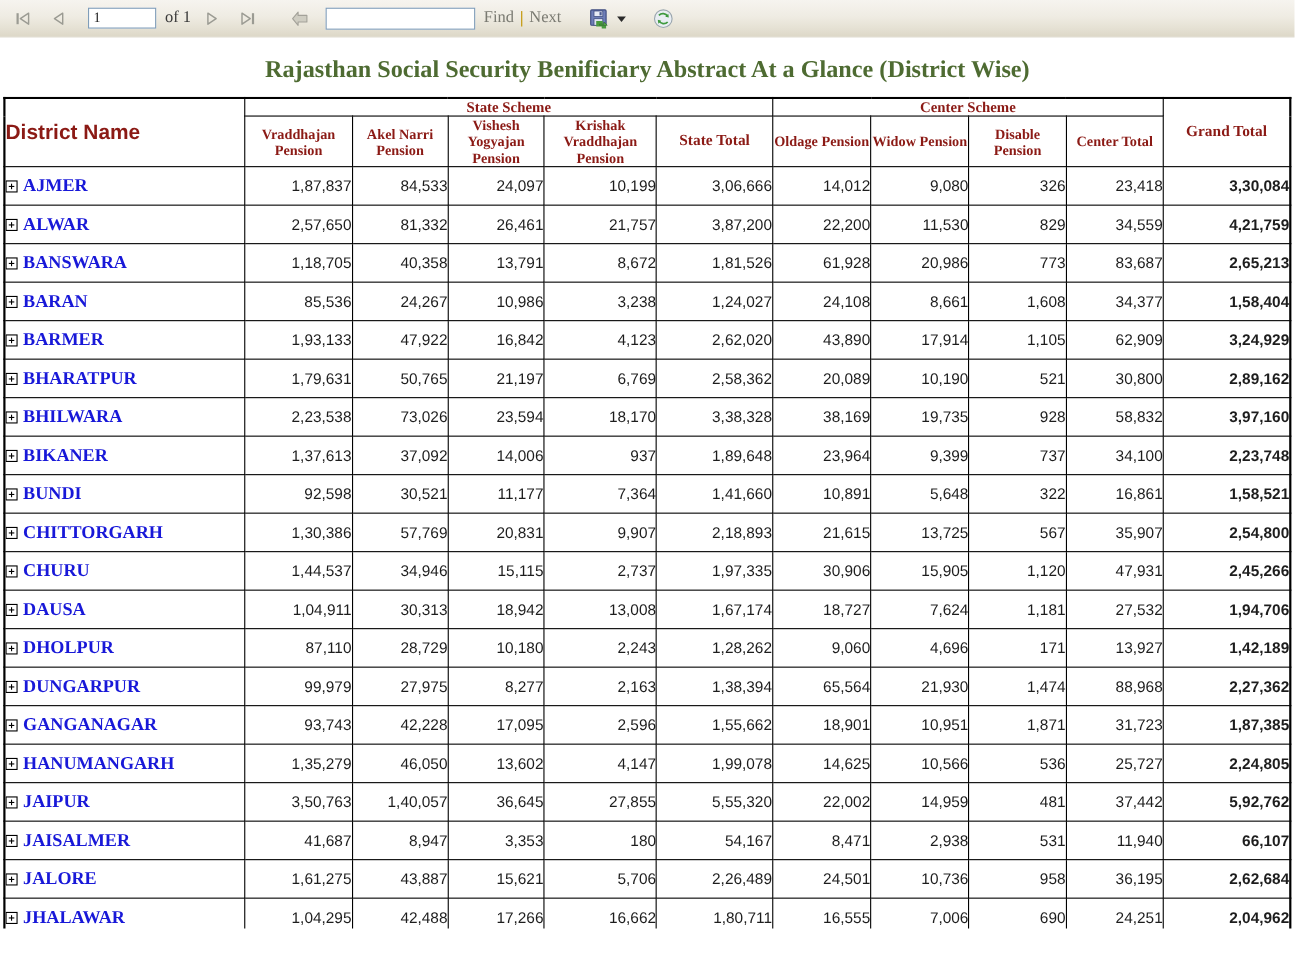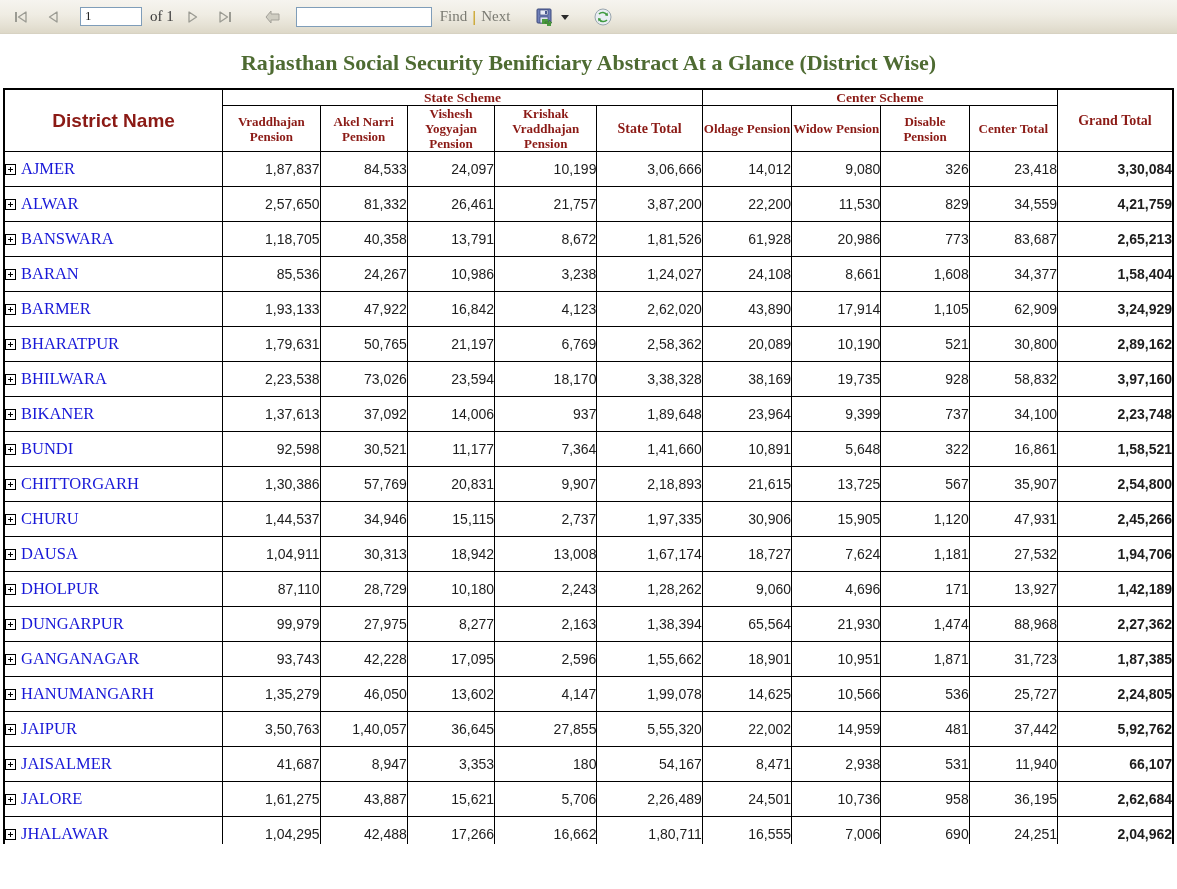--- a/index.html
+++ b/index.html
@@ -127,21 +127,21 @@
   }
   th.hdr-group {
     font-size: 13.5px;
     padding: 6px 2px;
   }
   th.hdr-district {
     font-family: "Liberation Sans", sans-serif;
     font-weight: bold;
     font-size: 19px;
     color: #8b1a15;
-    text-align: center;
+    text-align: left;
     vertical-align: top;
     padding-top: 8px;
     border-radius: 28px;
   }
   th.hdr-grand {
     font-size: 14px;
     vertical-align: middle;
   }
   th.hdr-statetotal {
     font-size: 14px;
@@ -174,21 +174,21 @@
   }
   .expand-icon::after {
     content: "";
     position: absolute;
     left: 4px; top: 2px;
     width: 1px; height: 5px;
     background: #000;
   }
   .district-name {
     font-family: "Liberation Serif", serif;
-    font-weight: normal;
+    font-weight: bold;
     font-size: 16.5px;
     color: #1818d8;
     vertical-align: middle;
   }
 
   td.num {
     text-align: right;
     padding-right: 6px;
     font-family: "Liberation Sans", sans-serif;
     font-size: 14px;

